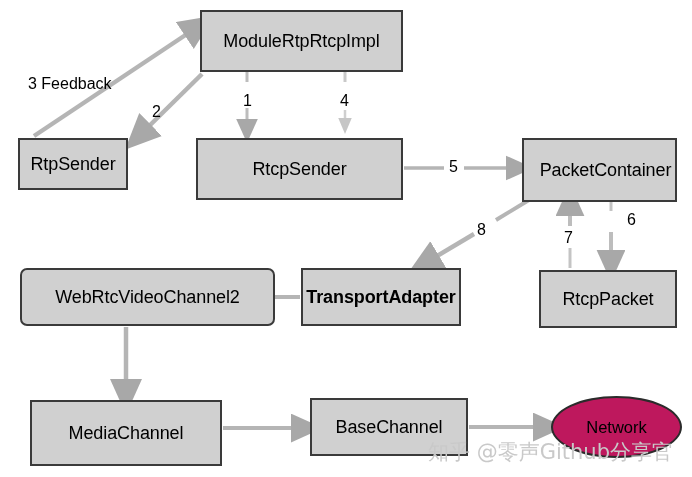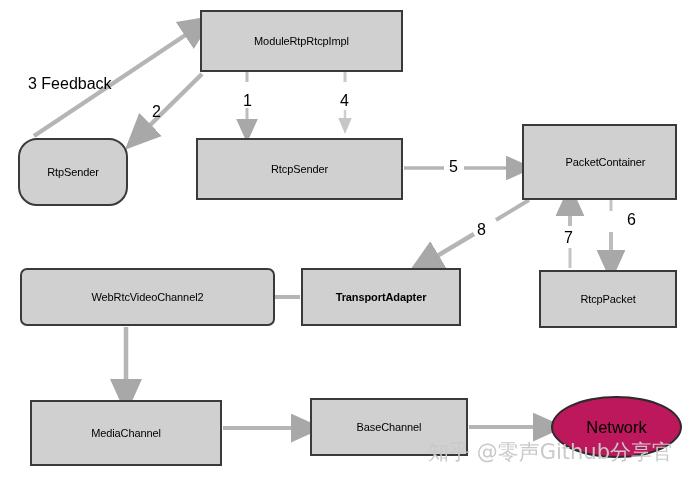--- a/index.html
+++ b/index.html
@@ -26,21 +26,21 @@
   }
   .node-box {
     position: absolute;
     box-sizing: border-box;
     background: #d0d0d0;
     border: 2px solid #3a3a3a;
     display: flex;
     align-items: center;
     justify-content: center;
     color: #000000;
-    font-size: 11px;
+    font-size: 18px;
     letter-spacing: -0.1px;
     white-space: nowrap;
     z-index: 3;
   }
   .node-ellipse {
     position: absolute;
     box-sizing: border-box;
     background: #be185d;
     border: 2px solid #2b2b2b;
     border-radius: 50%;
@@ -138,29 +138,29 @@
 
     <g>
       <line x1="469" y1="427" x2="545" y2="427" stroke="#b5b5b5" stroke-width="4" marker-end="url(#ah-big)"></line>
     </g>
   </svg>
 
   <div class="node-box" style="left:200px; top:10px; width:203px; height:62px;">
     <span>ModuleRtpRtcpImpl</span>
   </div>
 
-  <div class="node-box" style="left:18px; top:138px; width:110px; height:68px;border-radius:19px;">
+  <div class="node-box" style="left:18px; top:138px; width:110px; height:52px;">
     <span>RtpSender</span>
   </div>
 
   <div class="node-box" style="left:196px; top:138px; width:207px; height:62px;">
     <span>RtcpSender</span>
   </div>
 
-  <div class="node-box" style="left:522px; top:124px; width:155px; height:76px;padding-left:12px;">
+  <div class="node-box" style="left:522px; top:138px; width:155px; height:64px;padding-left:12px;">
     <span>PacketContainer</span>
   </div>
 
   <div class="node-box" style="left:539px; top:270px; width:138px; height:58px;">
     <span>RtcpPacket</span>
   </div>
 
   <div class="node-box" style="left:301px; top:268px; width:160px; height:58px;font-weight:bold;">
     <span>TransportAdapter</span>
   </div>

